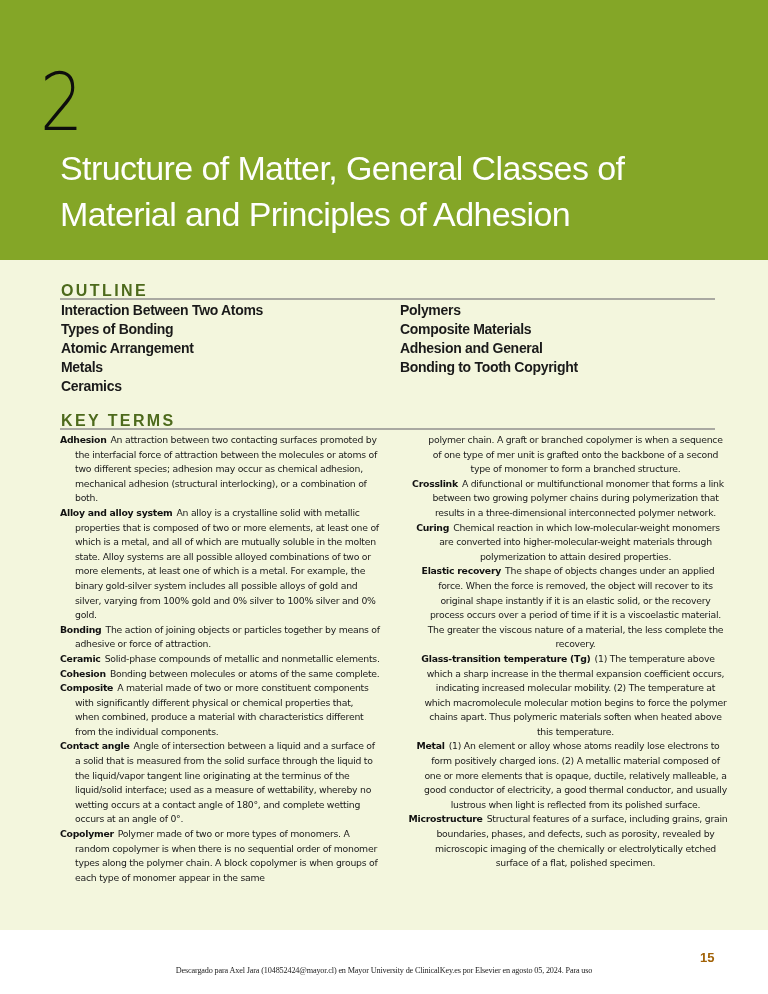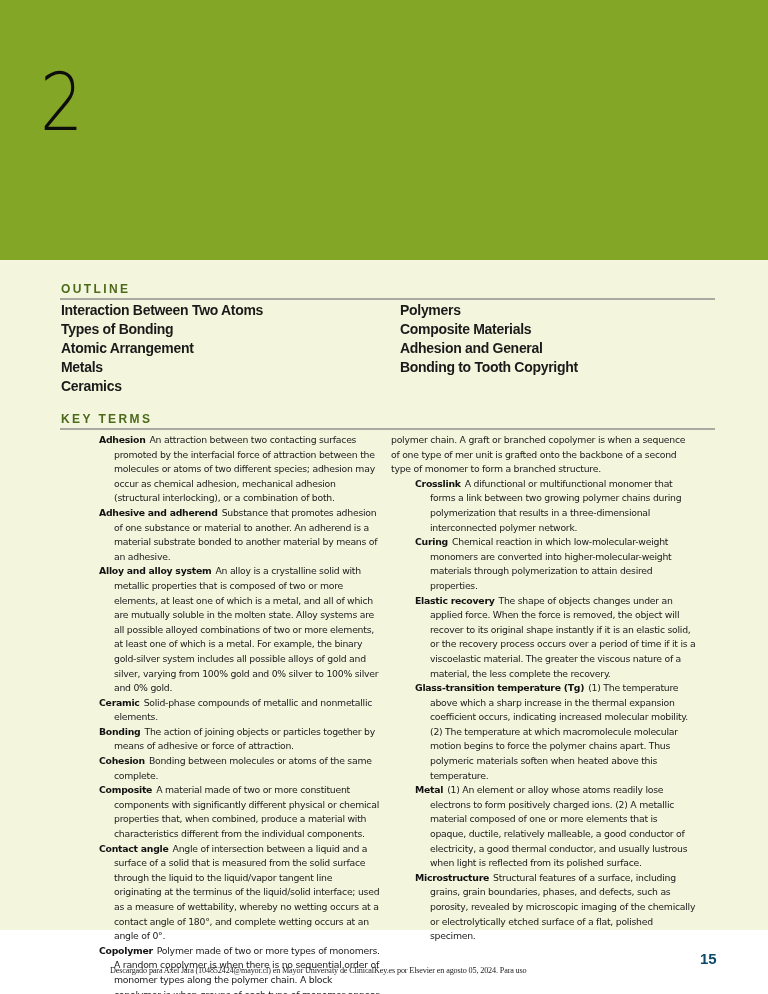--- a/index.html
+++ b/index.html
@@ -26,57 +26,61 @@
       font-size: 34px; line-height: 46px; color: #ffffff; font-weight: 400;
       letter-spacing: -0.6px;
     }
     .cream {
       position: absolute; left: 0; top: 260px; width: 768px; height: 670px;
       background: #f3f6dd;
     }
     .sec-head {
       position: absolute; left: 61px;
       font-family: "Liberation Sans", sans-serif; font-weight: 700;
-      font-size: 12px; letter-spacing: 2.4px; color: #4d6a1c;
+      font-size: 16px; letter-spacing: 2.4px; color: #4d6a1c;
     }
     .rule {
       position: absolute; left: 60px; width: 655px; height: 2px;
       background: #a9a9a1;
     }
     .outline-col {
       position: absolute; top: 301px;
       font-family: "Liberation Sans", sans-serif; font-weight: 700;
       font-size: 14px; letter-spacing: -0.3px; color: #1a1a1a;
     }
     .outline-col div { height: 19px; line-height: 19px; }
     .kt-col {
       position: absolute; top: 433px; width: 320px;
       font-family: "DejaVu Sans", sans-serif; font-size: 9.3px;
       line-height: 14.6px; color: #1a1a1a; letter-spacing: -0.25px;
     }
-    .kt-entry { padding-left: 15px; text-indent: -15px; margin-left: 39px; }
+    .kt-entry { padding-left: 15px; text-indent: -15px; }
     .kt-entry .term { font-weight: 700; color: #111; margin-right: 4px; }
     .kt-cont { padding-left: 15px; }
     .page-num {
       position: absolute; left: 700px; top: 950px;
       font-family: "Liberation Sans", sans-serif; font-weight: 700;
-      font-size: 15px; color: #0c4a6e;
+      font-size: 13px; color: #a16207;
     }
     .footer {
       position: absolute; left: 110px; top: 966px; width: 548px;
-      text-align: left;
+      text-align: center;
       font-family: "Liberation Serif", serif; font-size: 8.2px; line-height: 9.5px;
       color: #222; letter-spacing: -0.15px;
     }
   </style>
 </head>
 <body>
 
 <div class="header">
   <div class="chapter-num">2</div>
+  <div class="chapter-title">
+    <div>Structure of Matter, General Classes of</div>
+    <div>Material and Principles of Adhesion</div>
+  </div>
 </div>
 
 <div class="cream"></div>
 
 <div class="sec-head" style="top:282px;">OUTLINE</div>
 <div class="rule" style="top:298px;"></div>
 
 <div class="outline-col" style="left:61px;">
   <div>Interaction Between Two Atoms</div>
   <div>Types of Bonding</div>
@@ -89,31 +93,30 @@
   <div>Composite Materials</div>
   <div>Adhesion and General</div>
   <div>Bonding to Tooth Copyright</div>
 </div>
 
 <div class="sec-head" style="top:412px;">KEY TERMS</div>
 <div class="rule" style="top:428px;"></div>
 
 <div class="kt-col" style="left:60px;">
   <div class="kt-entry"><span class="term">Adhesion</span><span>An attraction between two contacting surfaces promoted by the interfacial force of attraction between the molecules or atoms of two different species; adhesion may occur as chemical adhesion, mechanical adhesion (structural interlocking), or a combination of both.</span></div>
-  <div class="kt-entry"><span class="term">Adhesive and adherend</span><span>Substance that promotes adhesion of one substance or material to another. An adherend is a material substrate bonded to another material by means of an adhesive.</span></div>
   <div class="kt-entry"><span class="term">Alloy and alloy system</span><span>An alloy is a crystalline solid with metallic properties that is composed of two or more elements, at least one of which is a metal, and all of which are mutually soluble in the molten state. Alloy systems are all possible alloyed combinations of two or more elements, at least one of which is a metal. For example, the binary gold-silver system includes all possible alloys of gold and silver, varying from 100% gold and 0% silver to 100% silver and 0% gold.</span></div>
+  <div class="kt-entry"><span class="term">Bonding</span><span>The action of joining objects or particles together by means of adhesive or force of attraction.</span></div>
   <div class="kt-entry"><span class="term">Ceramic</span><span>Solid-phase compounds of metallic and nonmetallic elements.</span></div>
-  <div class="kt-entry"><span class="term">Bonding</span><span>The action of joining objects or particles together by means of adhesive or force of attraction.</span></div>
   <div class="kt-entry"><span class="term">Cohesion</span><span>Bonding between molecules or atoms of the same complete.</span></div>
   <div class="kt-entry"><span class="term">Composite</span><span>A material made of two or more constituent components with significantly different physical or chemical properties that, when combined, produce a material with characteristics different from the individual components.</span></div>
   <div class="kt-entry"><span class="term">Contact angle</span><span>Angle of intersection between a liquid and a surface of a solid that is measured from the solid surface through the liquid to the liquid/vapor tangent line originating at the terminus of the liquid/solid interface; used as a measure of wettability, whereby no wetting occurs at a contact angle of 180°, and complete wetting occurs at an angle of 0°.</span></div>
   <div class="kt-entry"><span class="term">Copolymer</span><span>Polymer made of two or more types of monomers. A random copolymer is when there is no sequential order of monomer types along the polymer chain. A block copolymer is when groups of each type of monomer appear in the same</span></div>
 </div>
 
-<div class="kt-col" style="left:376px;">
+<div class="kt-col" style="left:408px;text-align:center;">
   <div class="kt-cont">polymer chain. A graft or branched copolymer is when a sequence of one type of mer unit is grafted onto the backbone of a second type of monomer to form a branched structure.</div>
   <div class="kt-entry"><span class="term">Crosslink</span><span>A difunctional or multifunctional monomer that forms a link between two growing polymer chains during polymerization that results in a three-dimensional interconnected polymer network.</span></div>
   <div class="kt-entry"><span class="term">Curing</span><span>Chemical reaction in which low-molecular-weight monomers are converted into higher-molecular-weight materials through polymerization to attain desired properties.</span></div>
   <div class="kt-entry"><span class="term">Elastic recovery</span><span>The shape of objects changes under an applied force. When the force is removed, the object will recover to its original shape instantly if it is an elastic solid, or the recovery process occurs over a period of time if it is a viscoelastic material. The greater the viscous nature of a material, the less complete the recovery.</span></div>
   <div class="kt-entry"><span class="term">Glass-transition temperature (Tg)</span><span>(1) The temperature above which a sharp increase in the thermal expansion coefficient occurs, indicating increased molecular mobility. (2) The temperature at which macromolecule molecular motion begins to force the polymer chains apart. Thus polymeric materials soften when heated above this temperature.</span></div>
   <div class="kt-entry"><span class="term">Metal</span><span>(1) An element or alloy whose atoms readily lose electrons to form positively charged ions. (2) A metallic material composed of one or more elements that is opaque, ductile, relatively malleable, a good conductor of electricity, a good thermal conductor, and usually lustrous when light is reflected from its polished surface.</span></div>
   <div class="kt-entry"><span class="term">Microstructure</span><span>Structural features of a surface, including grains, grain boundaries, phases, and defects, such as porosity, revealed by microscopic imaging of the chemically or electrolytically etched surface of a flat, polished specimen.</span></div>
 </div>
 
 <div class="page-num">15</div>

